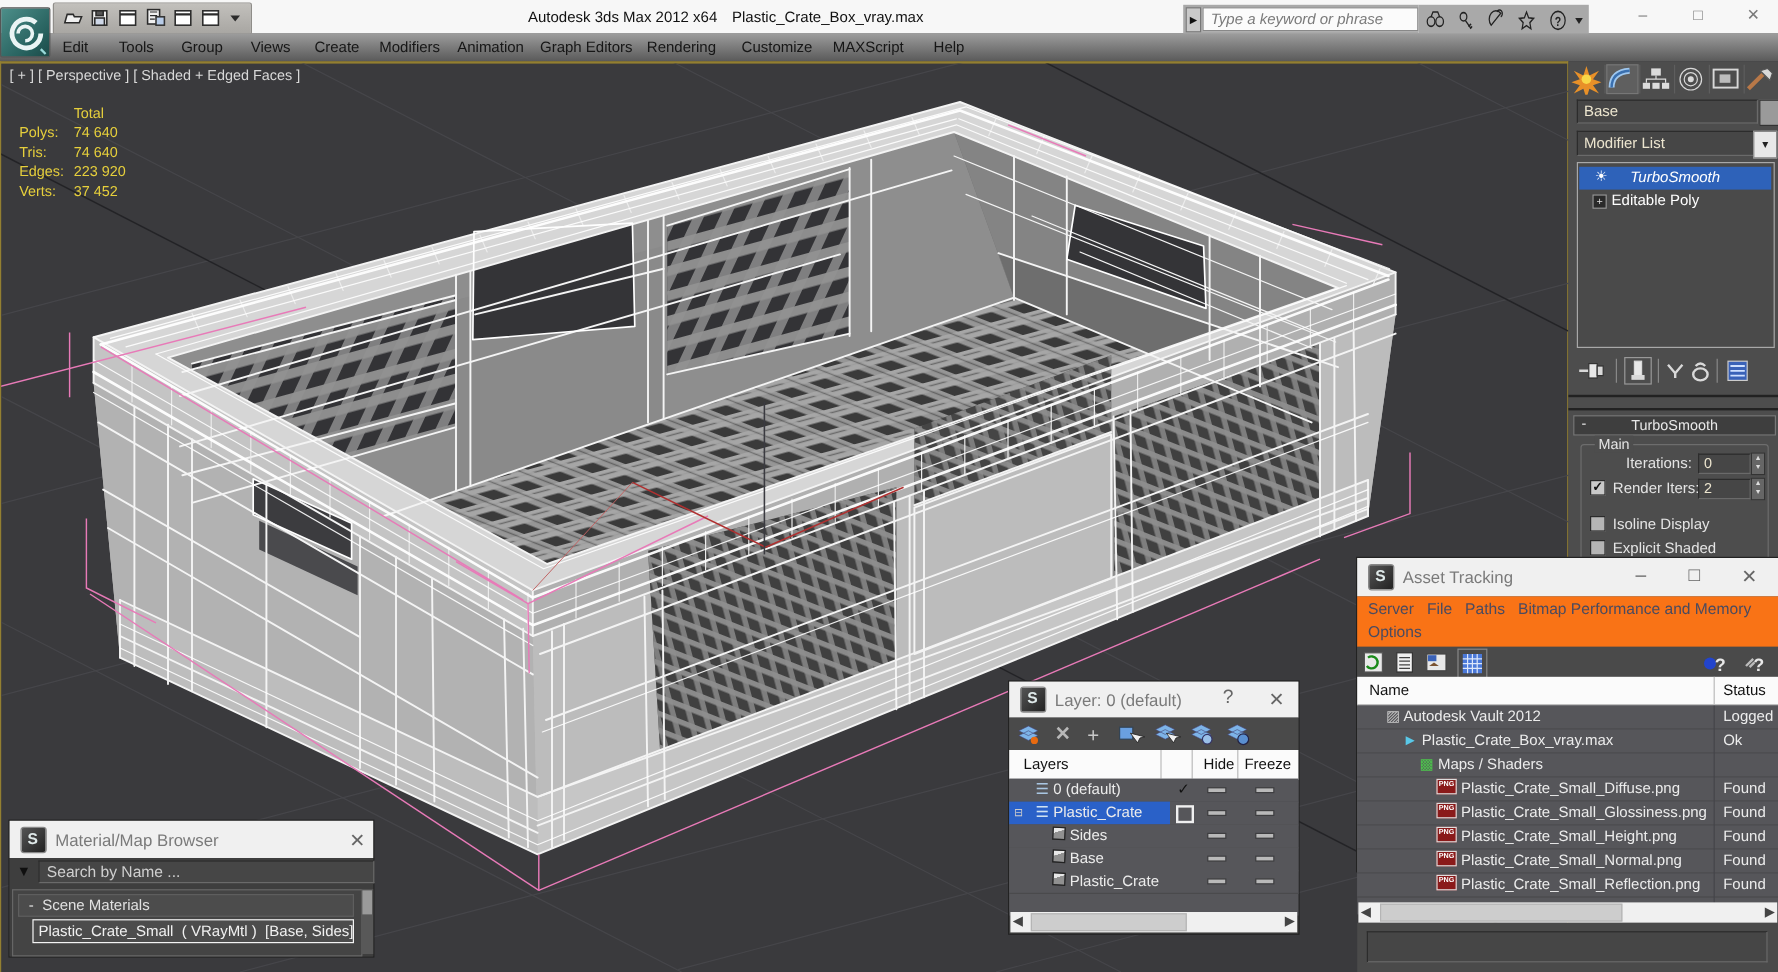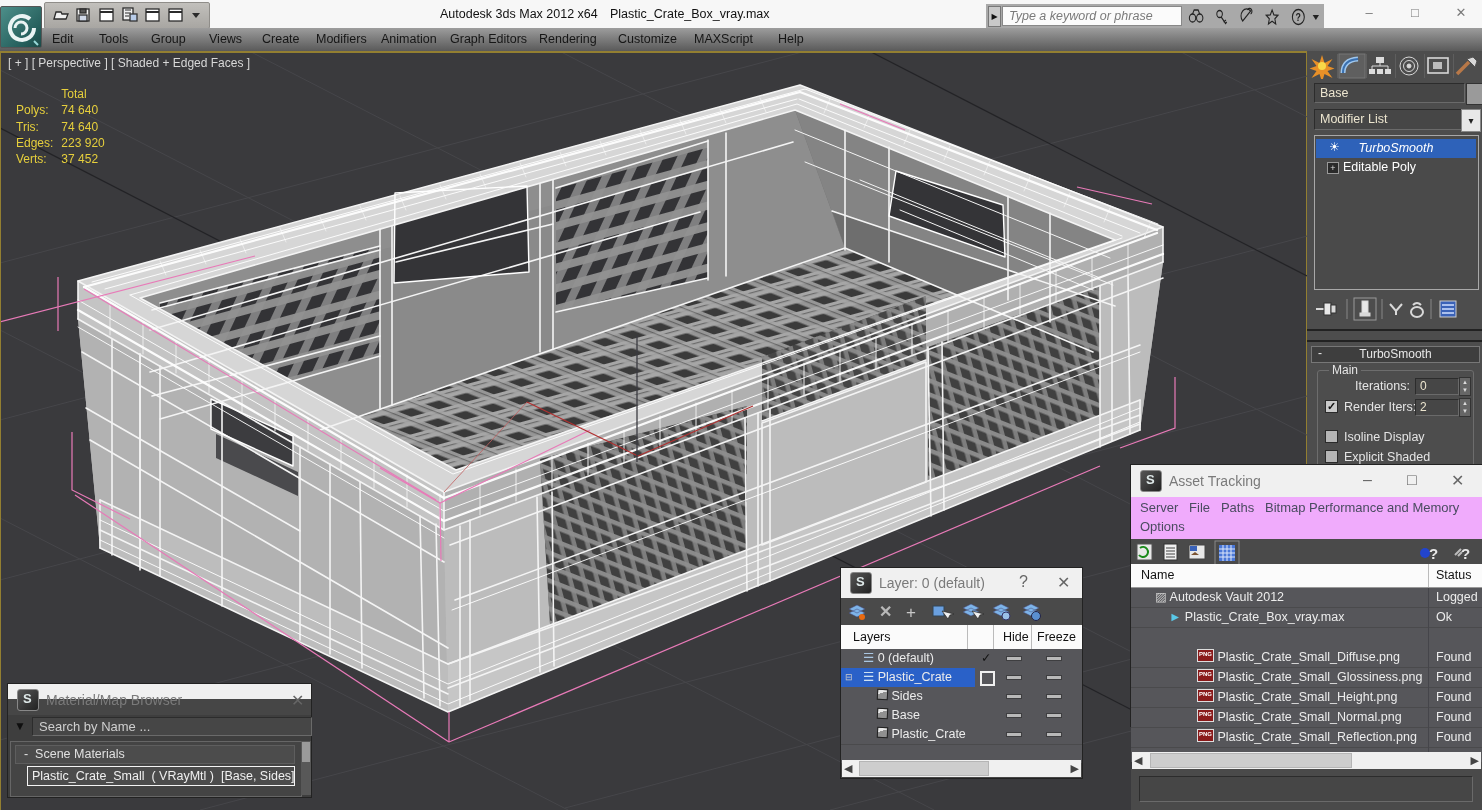--- a/index.html
+++ b/index.html
@@ -414,21 +414,21 @@
 </div>
 
 <div class="fwin abs" style="left:1131px;top:465px;width:351px;height:261px;z-index:20;">
  <div class="ftitle" style="height:32px;">
    <div class="mico"></div>
    <span style="position:absolute;left:38px;top:8px;">Asset Tracking</span>
    <span class="xbtn" style="left:232px;top:6px;">–</span>
    <span class="xbtn" style="left:276px;top:6px;">□</span>
    <span class="xbtn" style="left:320px;top:6px;">✕</span>
  </div>
- <div class="abs" style="left:0;top:32px;width:351px;height:42px;background:#f0abfc;color:#4a4b60;font-size:13px;">
+ <div class="abs" style="left:0;top:32px;width:351px;height:42px;background:#f97316;color:#4a4b60;font-size:13px;">
    <span class="abs" style="left:9px;top:3px;">Server&nbsp;&nbsp;&nbsp;File&nbsp;&nbsp;&nbsp;Paths&nbsp;&nbsp;&nbsp;Bitmap Performance and Memory</span>
    <span class="abs" style="left:9px;top:22px;">Options</span>
  </div>
  <div class="abs" style="left:0;top:74px;width:351px;height:28px;background:#4a4a4a;">
    <svg width="351" height="28" viewBox="0 0 351 28">
     <g font-size="10">
      <rect x="6" y="5" width="15" height="16" fill="#e8e8e8" stroke="#555"></rect>
           <path d="M9 9 a5 5 0 1 1 -1 7" stroke="#1a8a1a" stroke-width="2" fill="none"></path>
      <rect x="33" y="5" width="13" height="16" fill="#f0f0f0" stroke="#333"></rect>
           <path d="M35 9 h9 M35 12 h9 M35 15 h9 M35 18 h9" stroke="#444"></path>
@@ -450,20 +450,21 @@
    </svg>
  </div>
  <div class="trow whead" style="top:99px;height:23px;line-height:23px;border-bottom:1px solid #999;">
    <span style="padding-left:10px;">Name</span>
    <span class="abs" style="left:305px;">Status</span>
    <div class="abs" style="left:297px;top:0;width:1px;height:23px;background:#bbb;"></div>
  </div>
  <div class="abs" style="left:0;top:123px;width:351px;height:174px;background:#56565a;">
   <div class="trow" style="top:0;"><span style="padding-left:24px;"><span style="color:#c9c9c9;">▨</span> Autodesk Vault 2012</span><span class="abs" style="left:305px;">Logged </span></div>
   <div class="trow" style="top:20px;"><span style="padding-left:38px;"><span style="color:#59c8e8;">►</span> Plastic_Crate_Box_vray.max</span><span class="abs" style="left:305px;">Ok</span></div>
+  <div class="trow" style="top:40px;"><span style="padding-left:52px;"><span style="color:#4cc44c;">▩</span> Maps / Shaders</span></div>
   <div class="trow" style="top:60px;"><span style="padding-left:66px;"><span class="png"></span> Plastic_Crate_Small_Diffuse.png</span><span class="abs" style="left:305px;">Found</span></div>
   <div class="trow" style="top:80px;"><span style="padding-left:66px;"><span class="png"></span> Plastic_Crate_Small_Glossiness.png</span><span class="abs" style="left:305px;">Found</span></div>
   <div class="trow" style="top:100px;"><span style="padding-left:66px;"><span class="png"></span> Plastic_Crate_Small_Height.png</span><span class="abs" style="left:305px;">Found</span></div>
   <div class="trow" style="top:120px;"><span style="padding-left:66px;"><span class="png"></span> Plastic_Crate_Small_Normal.png</span><span class="abs" style="left:305px;">Found</span></div>
   <div class="trow" style="top:140px;"><span style="padding-left:66px;"><span class="png"></span> Plastic_Crate_Small_Reflection.png</span><span class="abs" style="left:305px;">Found</span></div>
   <div class="abs" style="left:297px;top:0;width:1px;height:174px;background:#45454a;"></div>
  </div>
  <div class="scroll abs" style="left:1px;top:287px;width:349px;height:17px;">
    <div class="arr abs" style="left:2px;top:0;">◀</div>
    <div class="thumb abs" style="left:18px;top:1px;width:200px;height:13px;"></div>
@@ -532,21 +533,21 @@
   <div class="trow" style="top:76px;"><span style="padding-left:36px;"><span class="cub"></span> Plastic_Crate</span><span class="abs dash" style="left:166px;"></span><span class="abs dash" style="left:206px;"></span></div>
  </div>
  <div class="scroll abs" style="left:1px;top:192px;width:239px;height:17px;">
    <div class="arr abs" style="left:2px;top:0;">◀</div>
    <div class="thumb abs" style="left:17px;top:1px;width:128px;height:13px;"></div>
    <div class="arr abs" style="right:2px;top:0;">▶</div>
  </div>
 </div>
 
 <div class="fwin abs" style="left:8px;top:684px;width:303px;height:113px;z-index:20;">
- <div class="ftitle" style="height:15px;">
+ <div class="ftitle" style="height:31px;">
    <div class="mico"></div>
    <span style="position:absolute;left:38px;top:8px;">Material/Map Browser</span>
    <span class="xbtn" style="left:283px;top:7px;">✕</span>
  </div>
  <div class="abs" style="left:0;top:31px;width:303px;height:82px;background:#3e3e3e;">
    <span class="abs" style="left:6px;top:4px;color:#0f0f0f;font-size:12px;">▼</span>
    <div class="abs" style="left:2px;top:26px;width:290px;height:54px;background:#444;border:1px solid #666;">
      <div class="abs" style="left:4px;top:3px;width:278px;height:17px;background:#4c4c4c;border:1px solid #5e5e5e;color:#e0e0e0;font-size:12.5px;line-height:17px;"><span style="padding-left:8px;">-&nbsp; Scene Materials</span></div>
      <div class="abs" style="left:16px;top:24px;width:266px;height:18px;background:#4c4c4c;border:1px solid #f4f4f4;color:#f0f0f0;font-size:12.5px;line-height:18px;white-space:nowrap;"><span style="padding-left:4px;">Plastic_Crate_Small&nbsp; ( VRayMtl )&nbsp; [Base, Sides]</span></div>
    </div>

